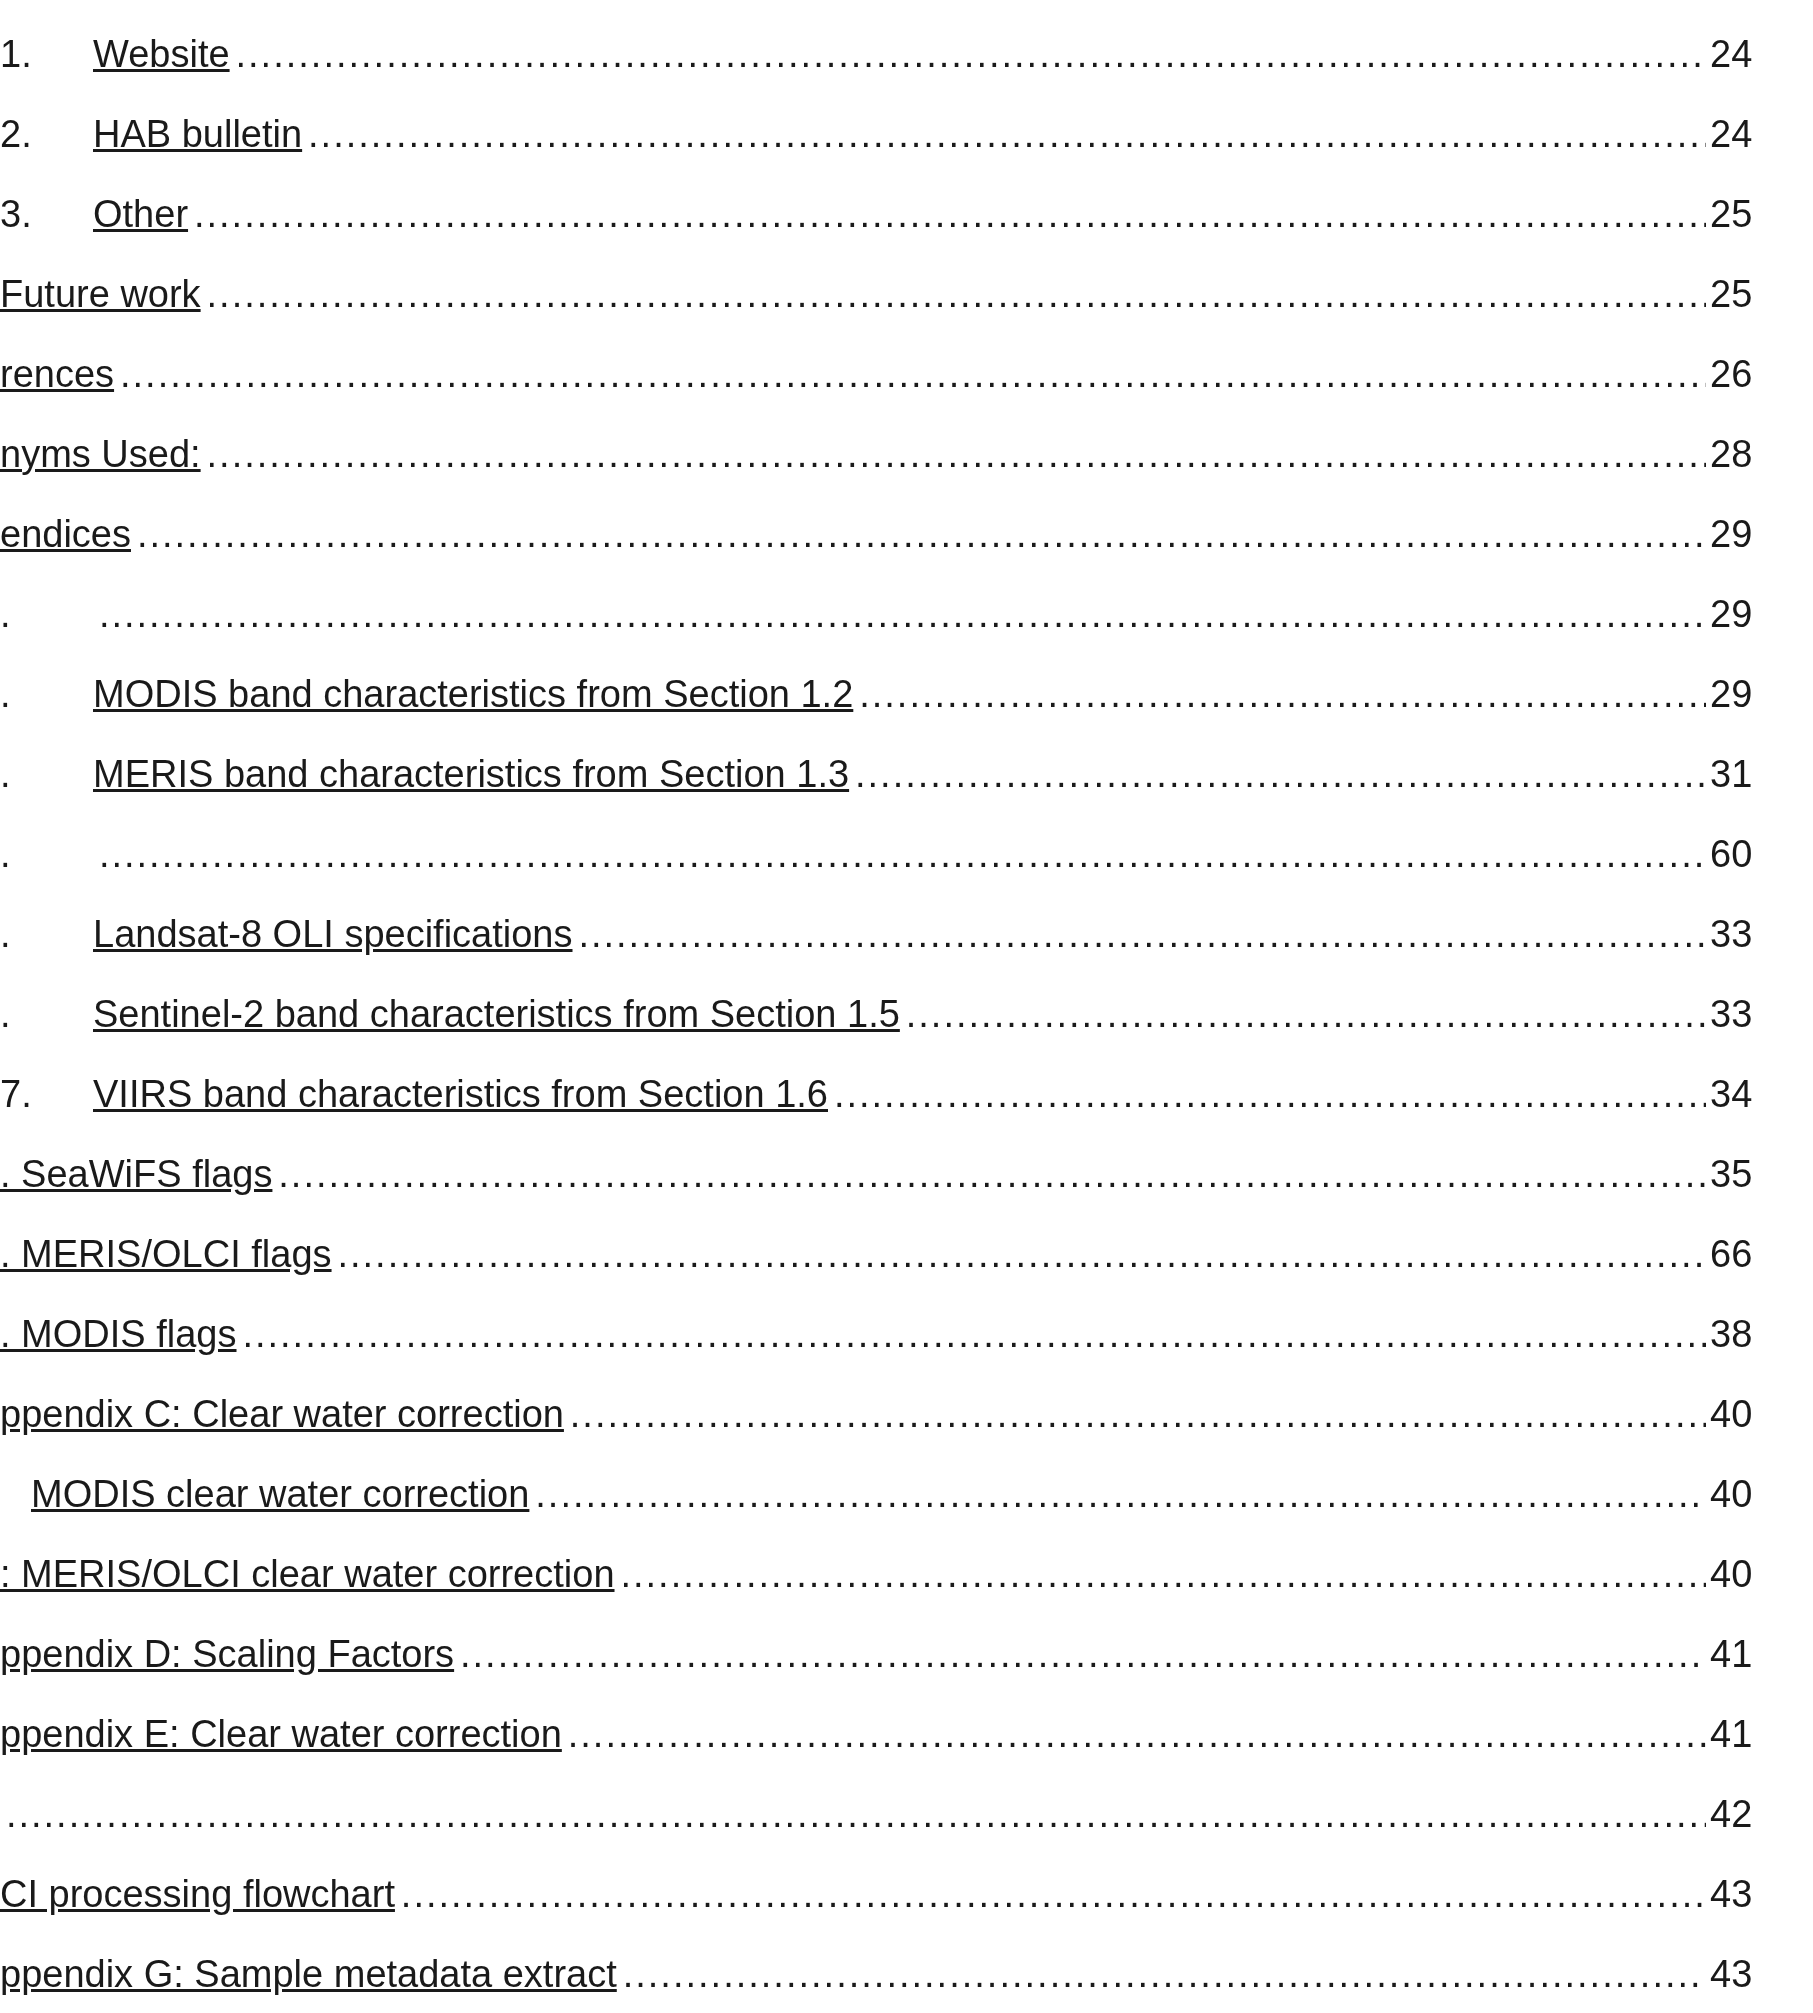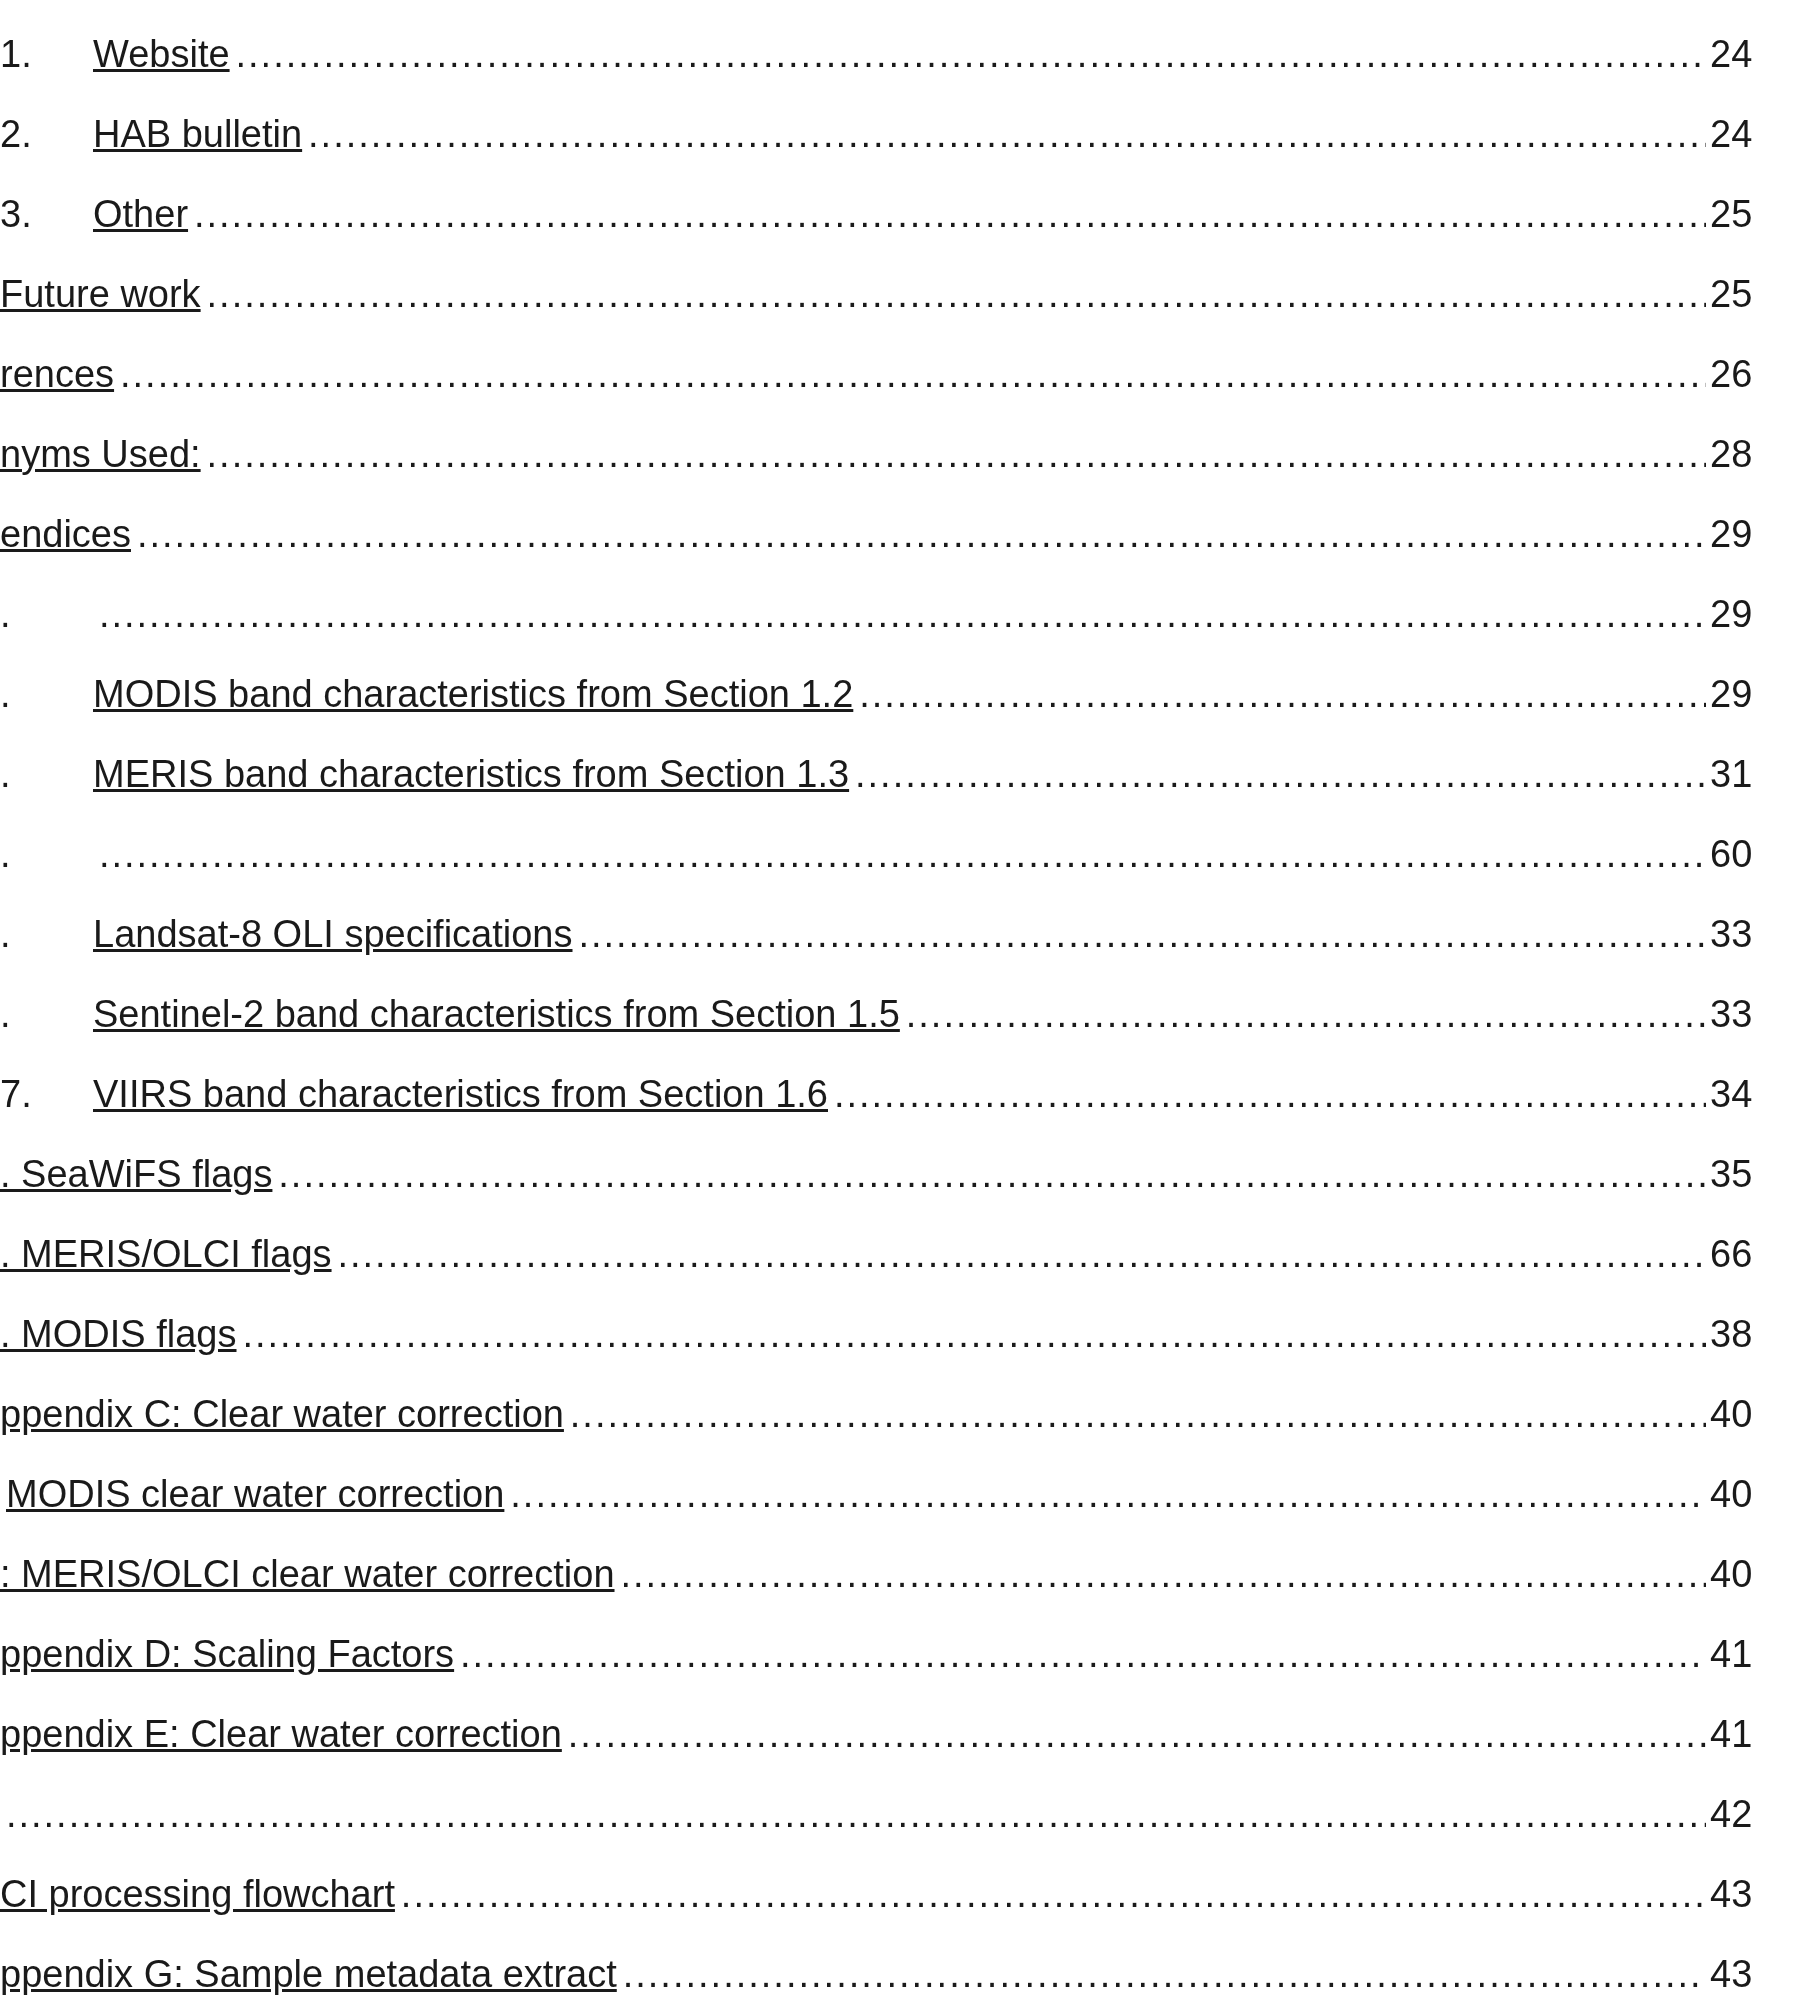--- a/index.html
+++ b/index.html
@@ -29,21 +29,21 @@
   }
   .toc-num {
     flex: 0 0 auto;
     width: 93px;
   }
   .toc-label {
     flex: 0 0 auto;
     text-decoration: underline;
   }
   .indent-2 .toc-label {
-    margin-left: 6px;
+    margin-left: 31px;
   }
   .toc-leader {
     flex: 1 1 auto;
     overflow: hidden;
     margin: 0 3.9px 0 5.9px;
   }
   .toc-leader::after {
     content: "....................................................................................................................................................................................................................................................................................................";
     letter-spacing: 2px;
   }

